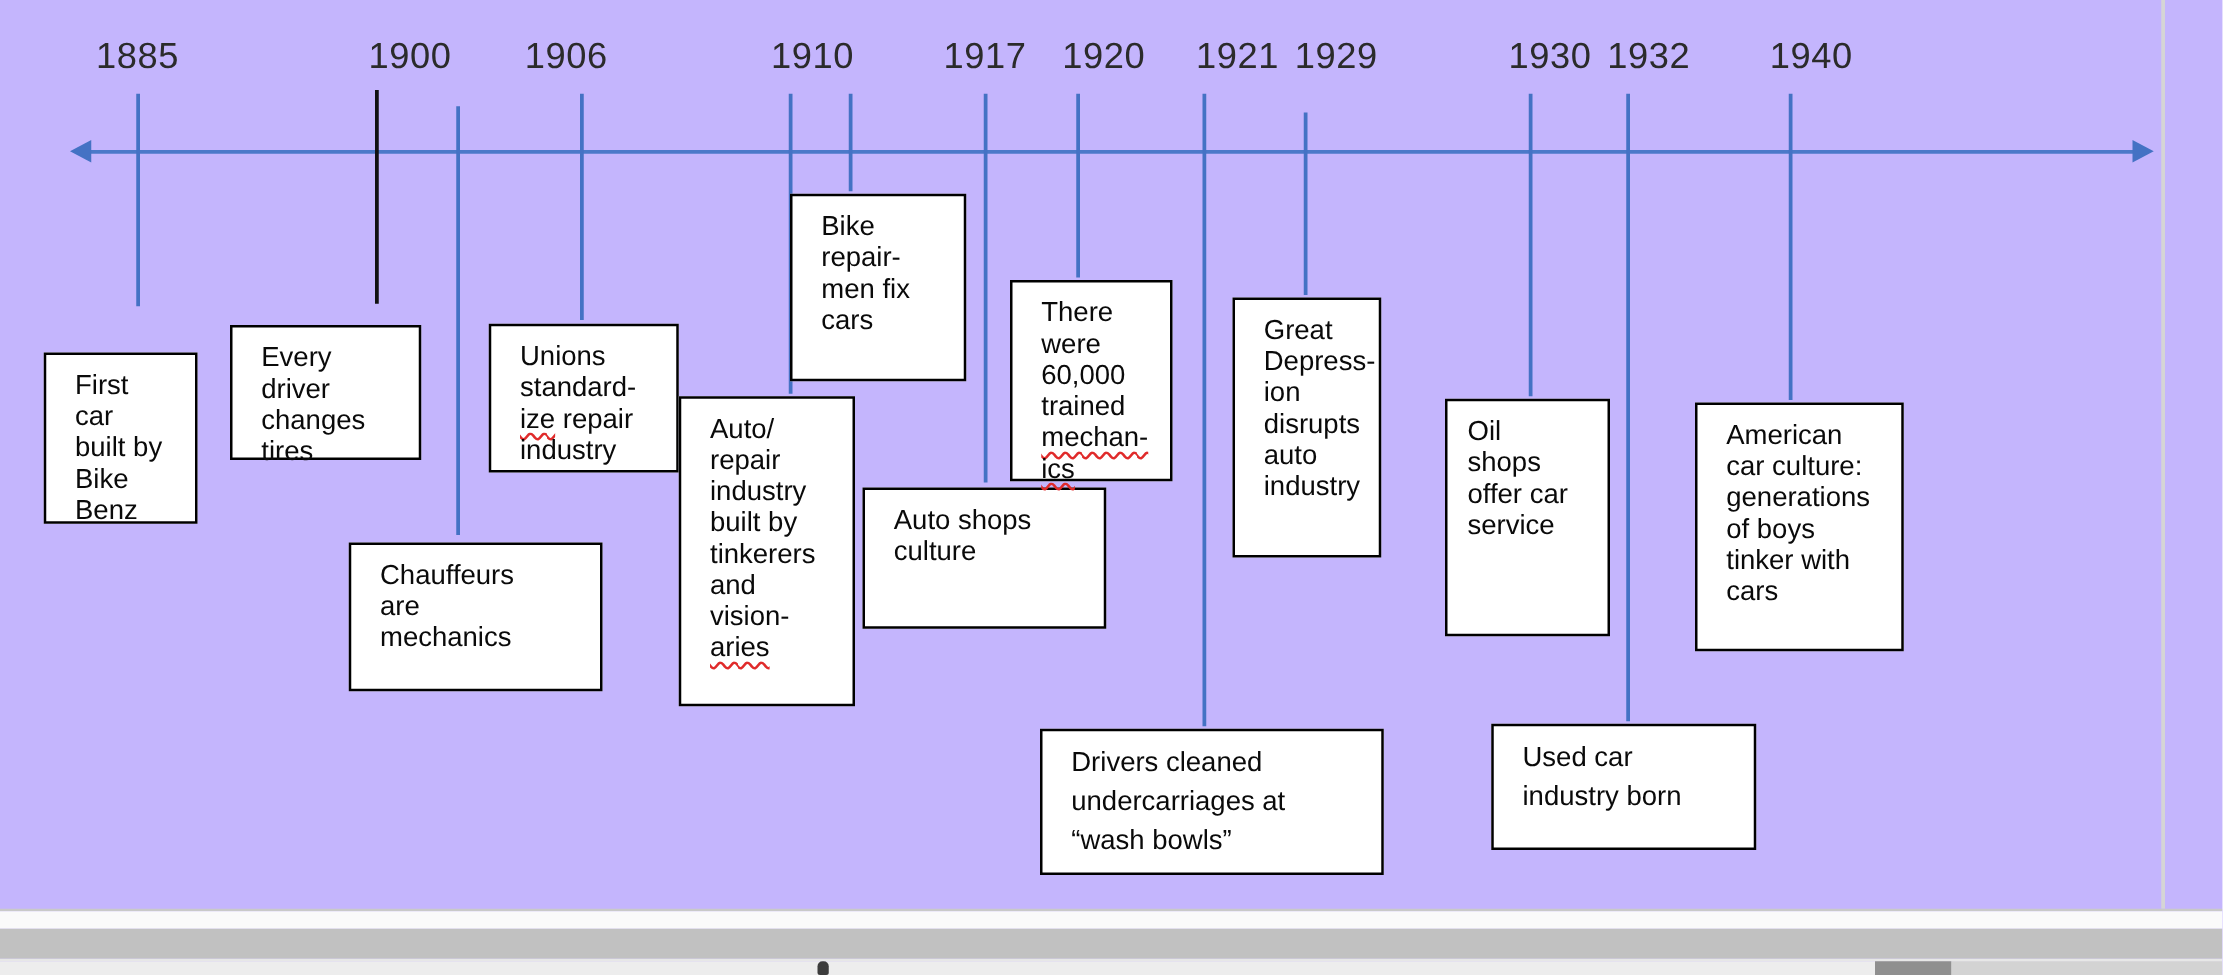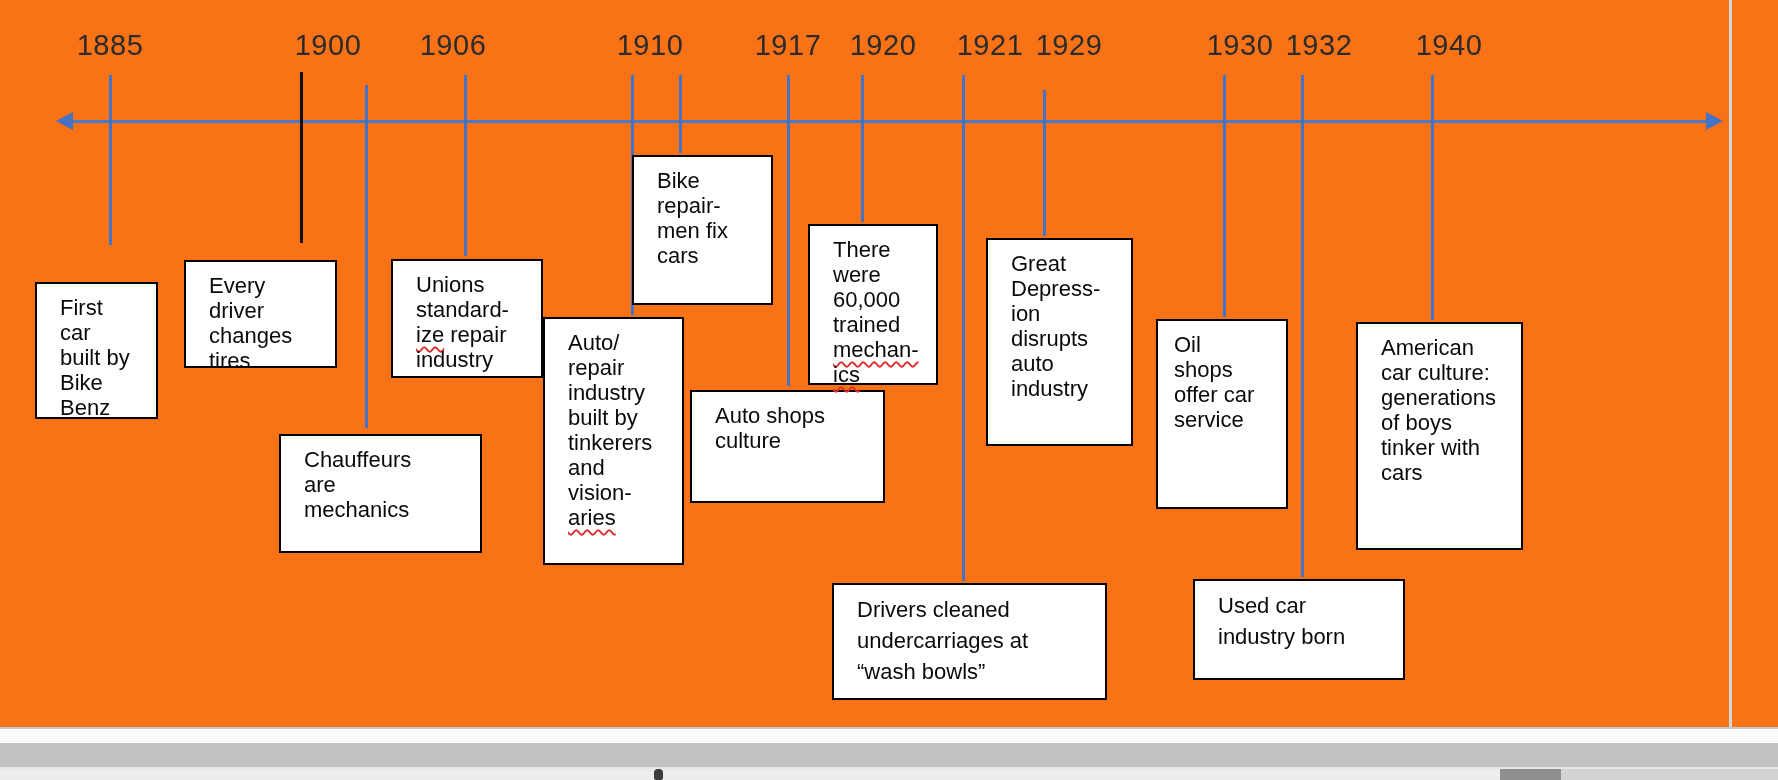--- a/index.html
+++ b/index.html
@@ -1,17 +1,17 @@
 <!DOCTYPE html>
 <html><head>
 <meta charset="utf-8">
 <style>
   html,body{margin:0;padding:0;background:#fff;}
   #canvas{
-    position:relative;width:1778px;height:780px;background:#f97316;overflow:hidden;
+    position:relative;width:1778px;height:780px;background:#c4b5fd;overflow:hidden;
     font-family:"Liberation Sans", sans-serif;
   }
   .year-label{
     position:absolute;top:30px;transform:translateX(-50%);
     font-size:29px;line-height:30px;color:#2b2b2b;white-space:nowrap;letter-spacing:0.5px;
   }
   .tick{position:absolute;width:3px;}
   .hline{position:absolute;height:2.5px;background:#4b79c9;}
   .arrowhead{position:absolute;width:0;height:0;border-top:9px solid transparent;border-bottom:9px solid transparent;}
   .arrowhead.left{border-right:17px solid #4472c4;}
@@ -124,35 +124,35 @@
       <div class="line"><span>culture</span></div>
     </div>
     <div class="event-box" style="left: 808px; top: 224px; width: 130px; height: 161px;">
       <div class="line"><span>There</span></div>
       <div class="line"><span>were</span></div>
       <div class="line"><span>60,000</span></div>
       <div class="line"><span>trained</span></div>
       <div class="line"><span class="misspelled">mechan-</span></div>
       <div class="line"><span class="misspelled">ics</span></div>
     </div>
-    <div class="event-box" style="left: 986px; top: 238px; width: 147px; height: 208px;">
+    <div class="event-box" style="left: 986px; top: 238px; width: 119px; height: 208px;">
       <div class="line"><span>Great</span></div>
       <div class="line"><span>Depress-</span></div>
       <div class="line"><span>ion</span></div>
       <div class="line"><span>disrupts</span></div>
       <div class="line"><span>auto</span></div>
       <div class="line"><span>industry</span></div>
     </div>
     <div class="event-box" style="left: 1156px; top: 319px; width: 132px; height: 190px; padding-left: 16px;">
       <div class="line"><span>Oil</span></div>
       <div class="line"><span>shops</span></div>
       <div class="line"><span>offer car</span></div>
       <div class="line"><span>service</span></div>
     </div>
-    <div class="event-box" style="left: 1356px; top: 322px; width: 167px; height: 228px;">
+    <div class="event-box" style="left: 1356px; top: 322px; width: 167px; height: 199px;">
       <div class="line"><span>American</span></div>
       <div class="line"><span>car culture:</span></div>
       <div class="line"><span>generations</span></div>
       <div class="line"><span>of boys</span></div>
       <div class="line"><span>tinker with</span></div>
       <div class="line"><span>cars</span></div>
     </div>
     <div class="event-box tall" style="left: 832px; top: 583px; width: 275px; height: 117px;">
       <div class="line"><span>Drivers cleaned</span></div>
       <div class="line"><span>undercarriages at</span></div>

